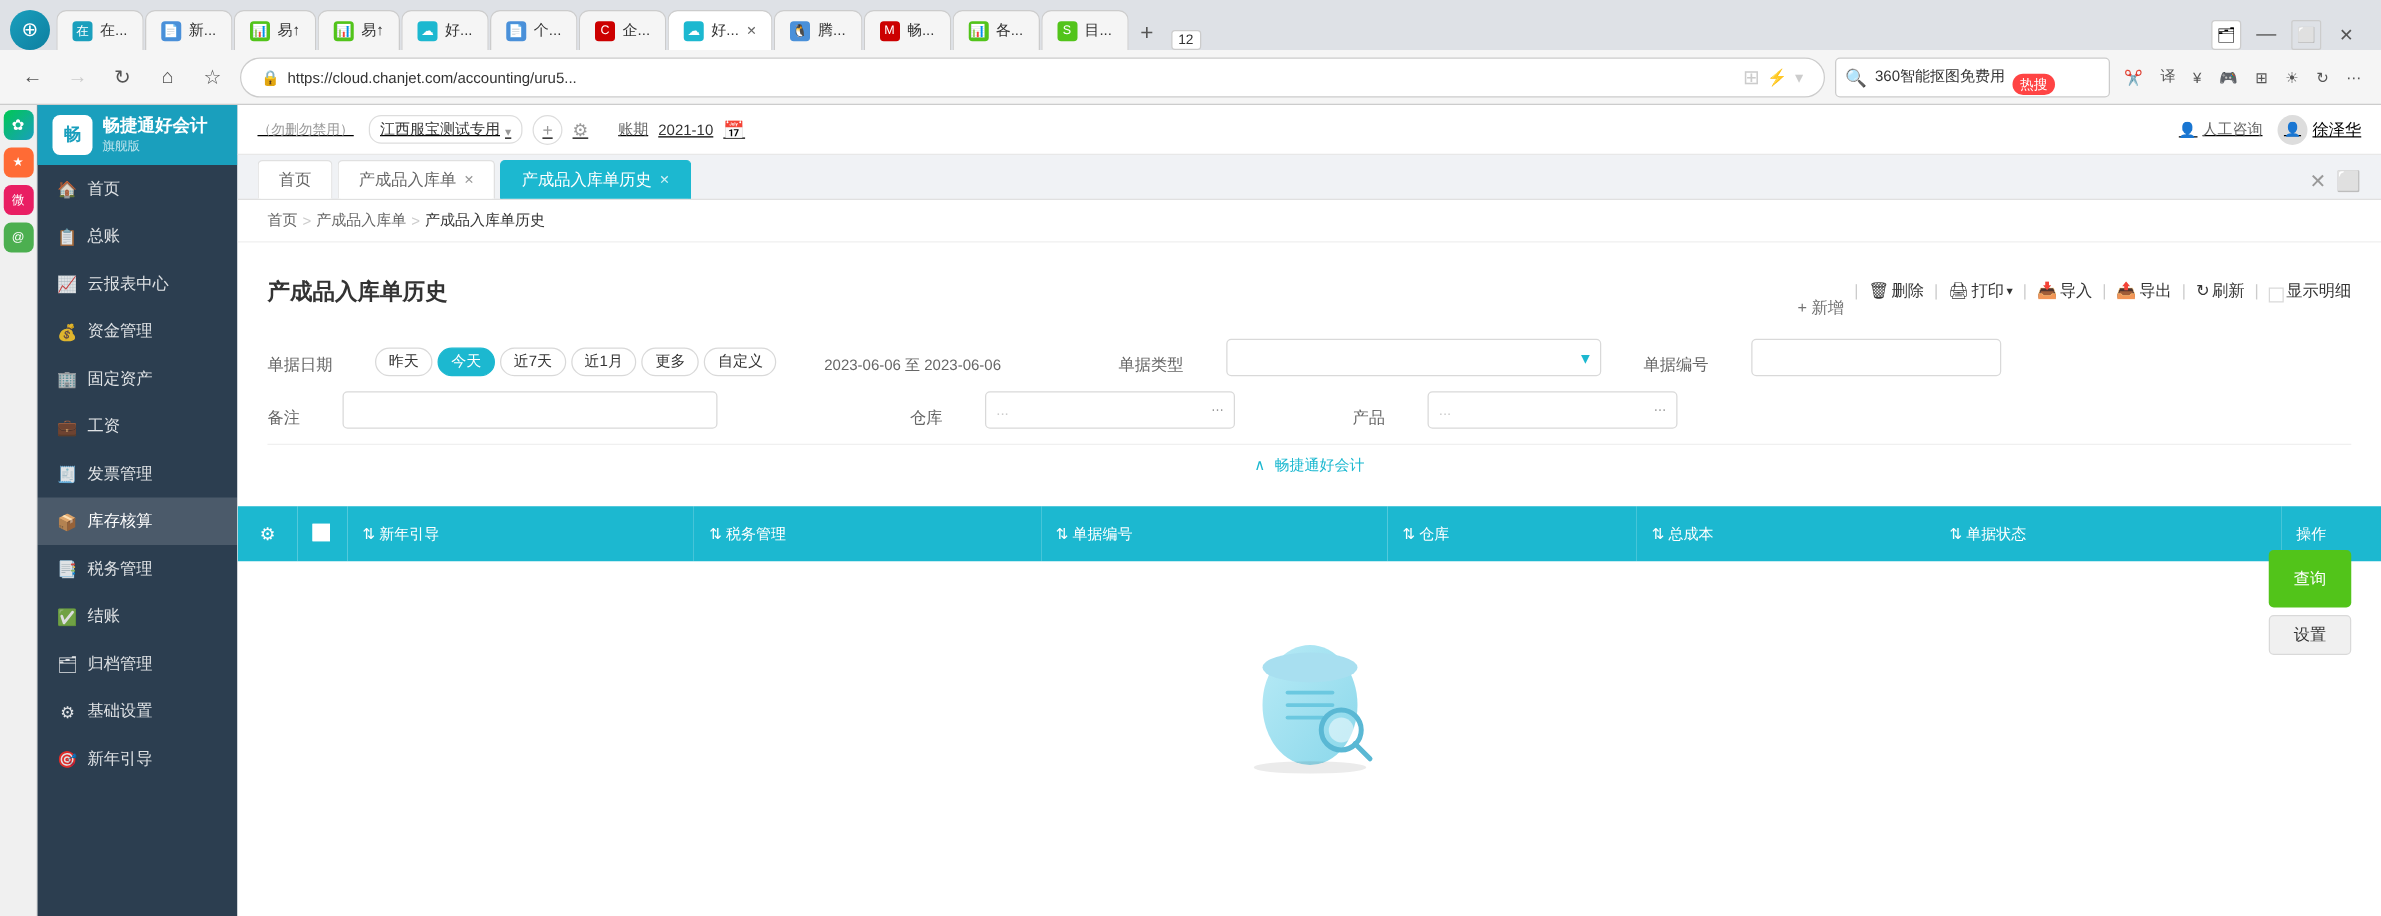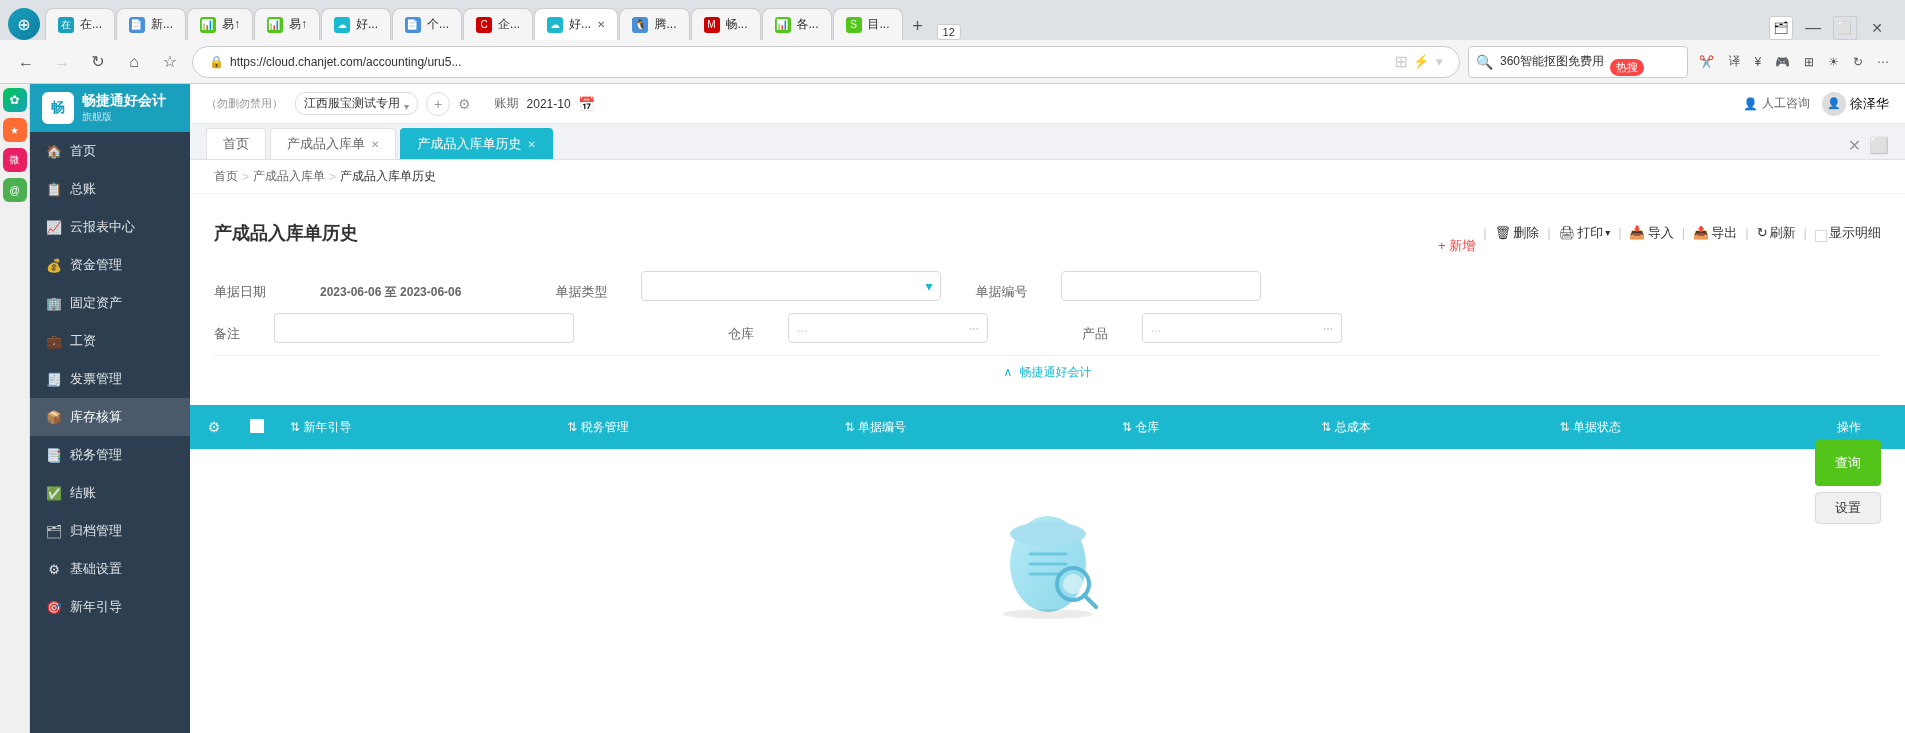--- a/index.html
+++ b/index.html
@@ -36,21 +36,21 @@
     .sidebar-app-name { font-size: 14px; font-weight: bold; color: #fff; }
     .sidebar-sub { font-size: 10px; color: rgba(255,255,255,0.7); }
     .sidebar-item { display: flex; align-items: center; gap: 8px; padding: 10px 16px; cursor: pointer; color: rgba(255,255,255,0.85); font-size: 13px; }
     .sidebar-item.active { background: rgba(255,255,255,0.15); color: #fff; }
     .sidebar-item-icon { width: 16px; height: 16px; display: flex; align-items: center; justify-content: center; }
 
     
     .content-area { flex: 1; display: flex; flex-direction: column; background: #f0f2f5; overflow: hidden; }
 
     
-    .content-topbar { background: #fff; padding: 6px 16px; display: flex; align-items: center; gap: 8px; border-bottom: 1px solid #e8e8e8; height: 40px; }
+    .content-topbar { background: #fff; padding: 6px 16px; display: flex; align-items: center; gap: 8px; border-bottom: 1px solid #e8e8e8; height: 40px; text-decoration: underline; }
     .company-selector { display: flex; align-items: flex-end; gap: 4px; font-size: 12px; color: #333; cursor: pointer; border: 1px solid #ddd; border-radius: 10px; padding: 2px 8px; }
     .period-label { font-size: 12px; color: #666; margin-left: 16px; }
     .period-value { font-size: 12px; color: #333; }
     .topbar-right { margin-left: auto; display: flex; align-items: center; gap: 12px; }
     .user-service { display: flex; align-items: center; gap: 4px; font-size: 12px; color: #666; cursor: pointer; }
     .user-avatar { width: 24px; height: 24px; background: #ddd; border-radius: 50%; display: flex; align-items: center; justify-content: center; font-size: 11px; }
 
     
     .main-content { flex: 1; background: #fff; overflow-y: auto; padding: 0; }
     .page-header { padding: 16px 24px 0; display: flex; align-items: center; justify-content: space-between; }
@@ -332,21 +332,21 @@
         <span class="breadcrumb-sep"> &gt; </span>
         <span class="breadcrumb-link">产成品入库单</span>
         <span class="breadcrumb-sep"> &gt; </span>
         <span class="breadcrumb-current">产成品入库单历史</span>
       </div>
 
       <div class="page-header">
         <h1 class="page-title">产成品入库单历史</h1>
         <div class="action-bar">
 
-          <span style="color:#ef4444;font-size:13px;cursor:pointer;margin-top:27px;">+ 新增</span>
+          <span style="color:#737373;font-size:13px;cursor:pointer;margin-top:27px;">+ 新增</span>
           <span style="color:#ccc;">|</span>
           <span style="font-size:13px;color:#333;cursor:pointer;display:flex;align-items:center;gap:2px;">
             <span>🗑</span>
             <span>删除</span>
           </span>
           <span style="color:#ccc;">|</span>
           <span style="font-size:13px;color:#333;cursor:pointer;display:flex;align-items:center;gap:2px;">
             <span>🖨</span>
             <span>打印</span>
             <span style="font-size:10px;">▾</span>
@@ -371,21 +371,29 @@
             <span class="checkbox" style="width:12px;height:12px;"></span>
             <span>显示明细</span>
           </span>
         </div>
       </div>
 
       <div class="filter-area" style="position: relative;">
 
         <div class="filter-row">
           <span class="filter-label">单据日期</span>
-          <div style="margin-left:20px;font-weight:bold;">
+          <div class="date-btns">
+            <button class="date-btn">昨天</button>
+            <button class="date-btn active">今天</button>
+            <button class="date-btn">近7天</button>
+            <button class="date-btn">近1月</button>
+            <button class="date-btn">更多</button>
+            <button class="date-btn">自定义</button>
+          </div>
+          <div style="margin-left:4px;">
             <span style="font-size:12px;color:#666;">2023-06-06 至 2023-06-06</span>
           </div>
 
           <span class="filter-label" style="margin-left:60px;">单据类型</span>
           <div style="display:flex;align-items:center;min-width:300px;height:30px;border:1px solid #d9d9d9;border-radius:4px;background:#fff;padding:0 8px;justify-content:space-between;">
             <span style="color:#ccc;font-size:12px;"></span>
             <span style="color:#1cb8d0;font-size:14px;">▾</span>
           </div>
 
           <span class="filter-label">单据编号</span>

